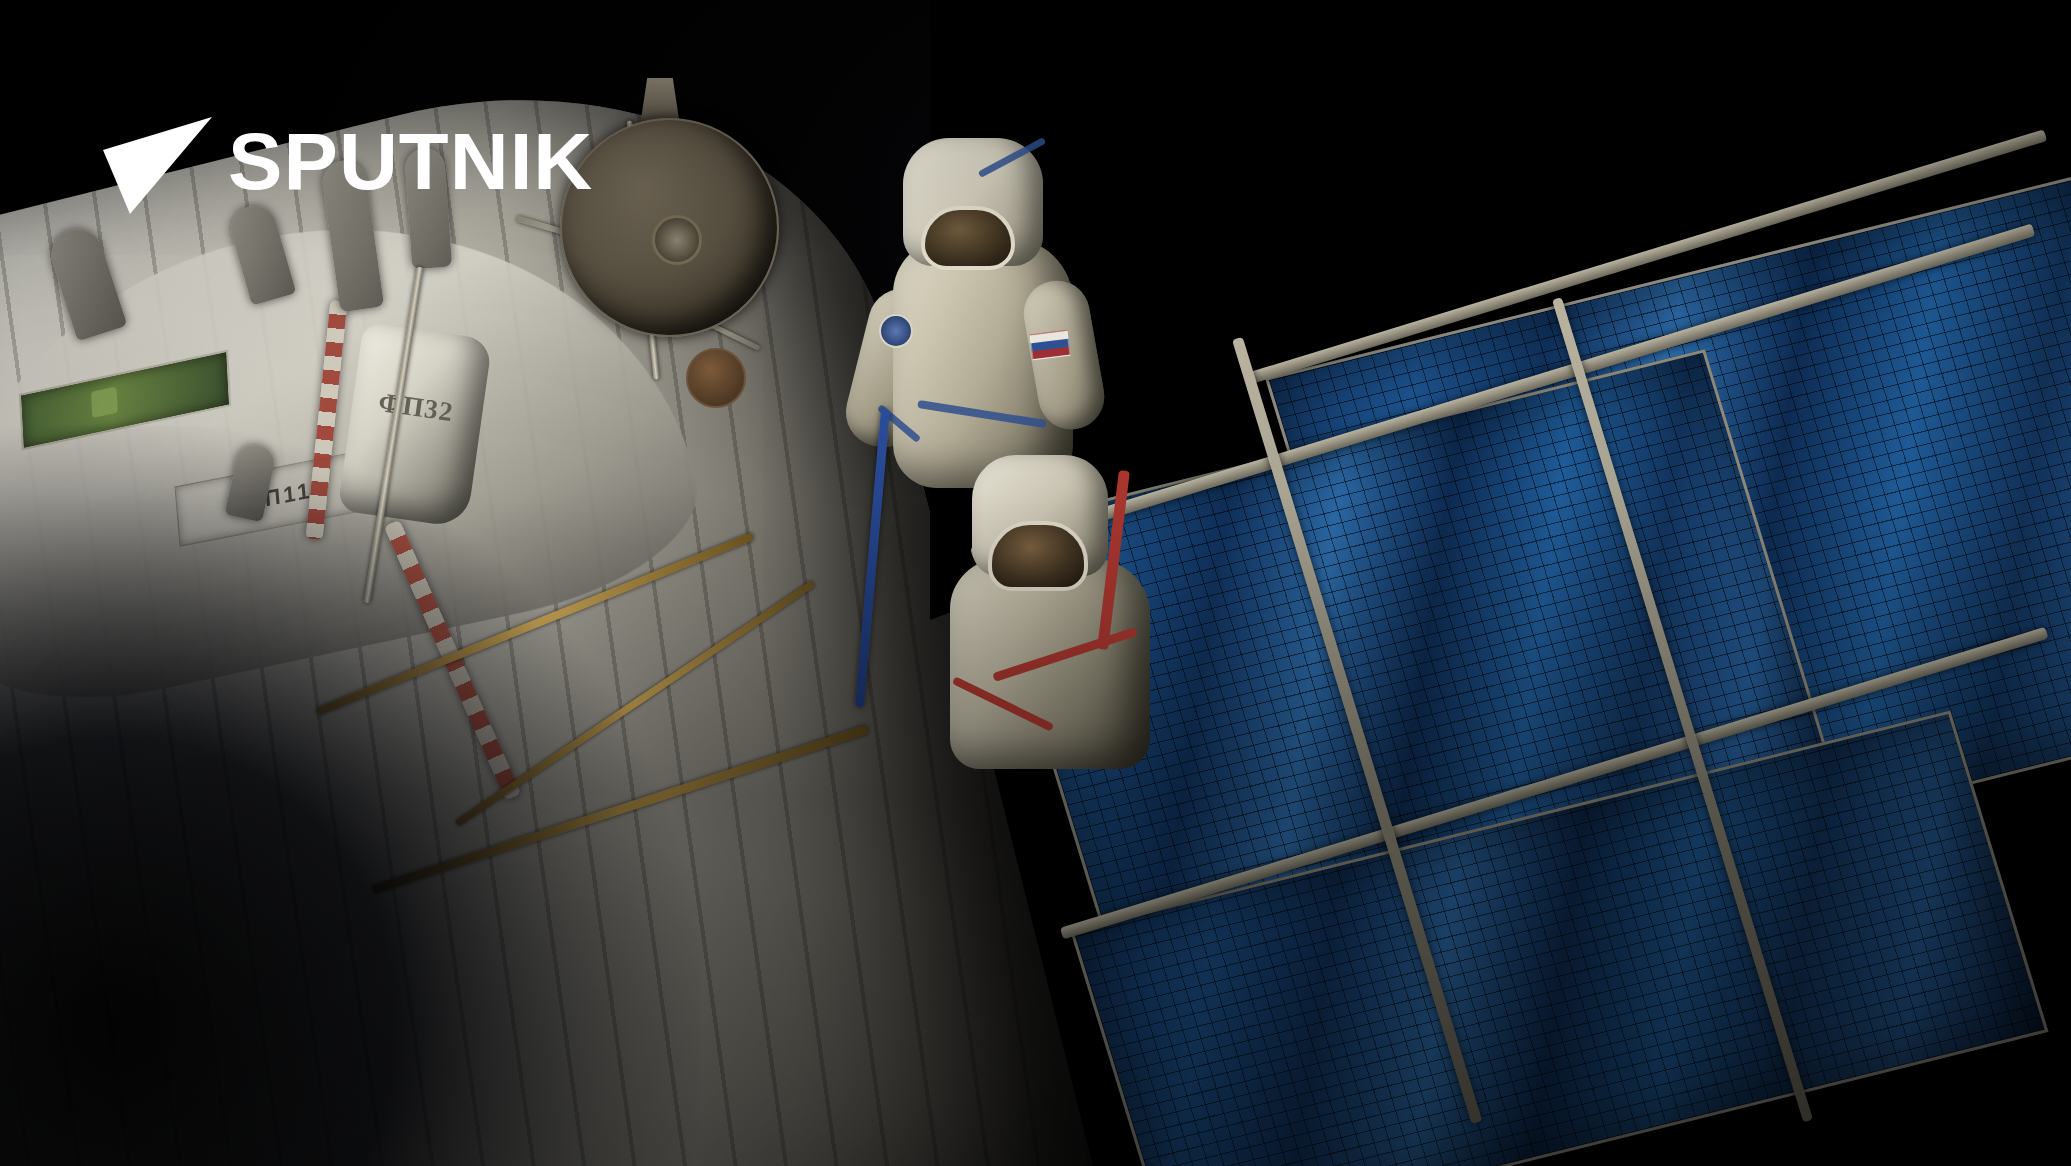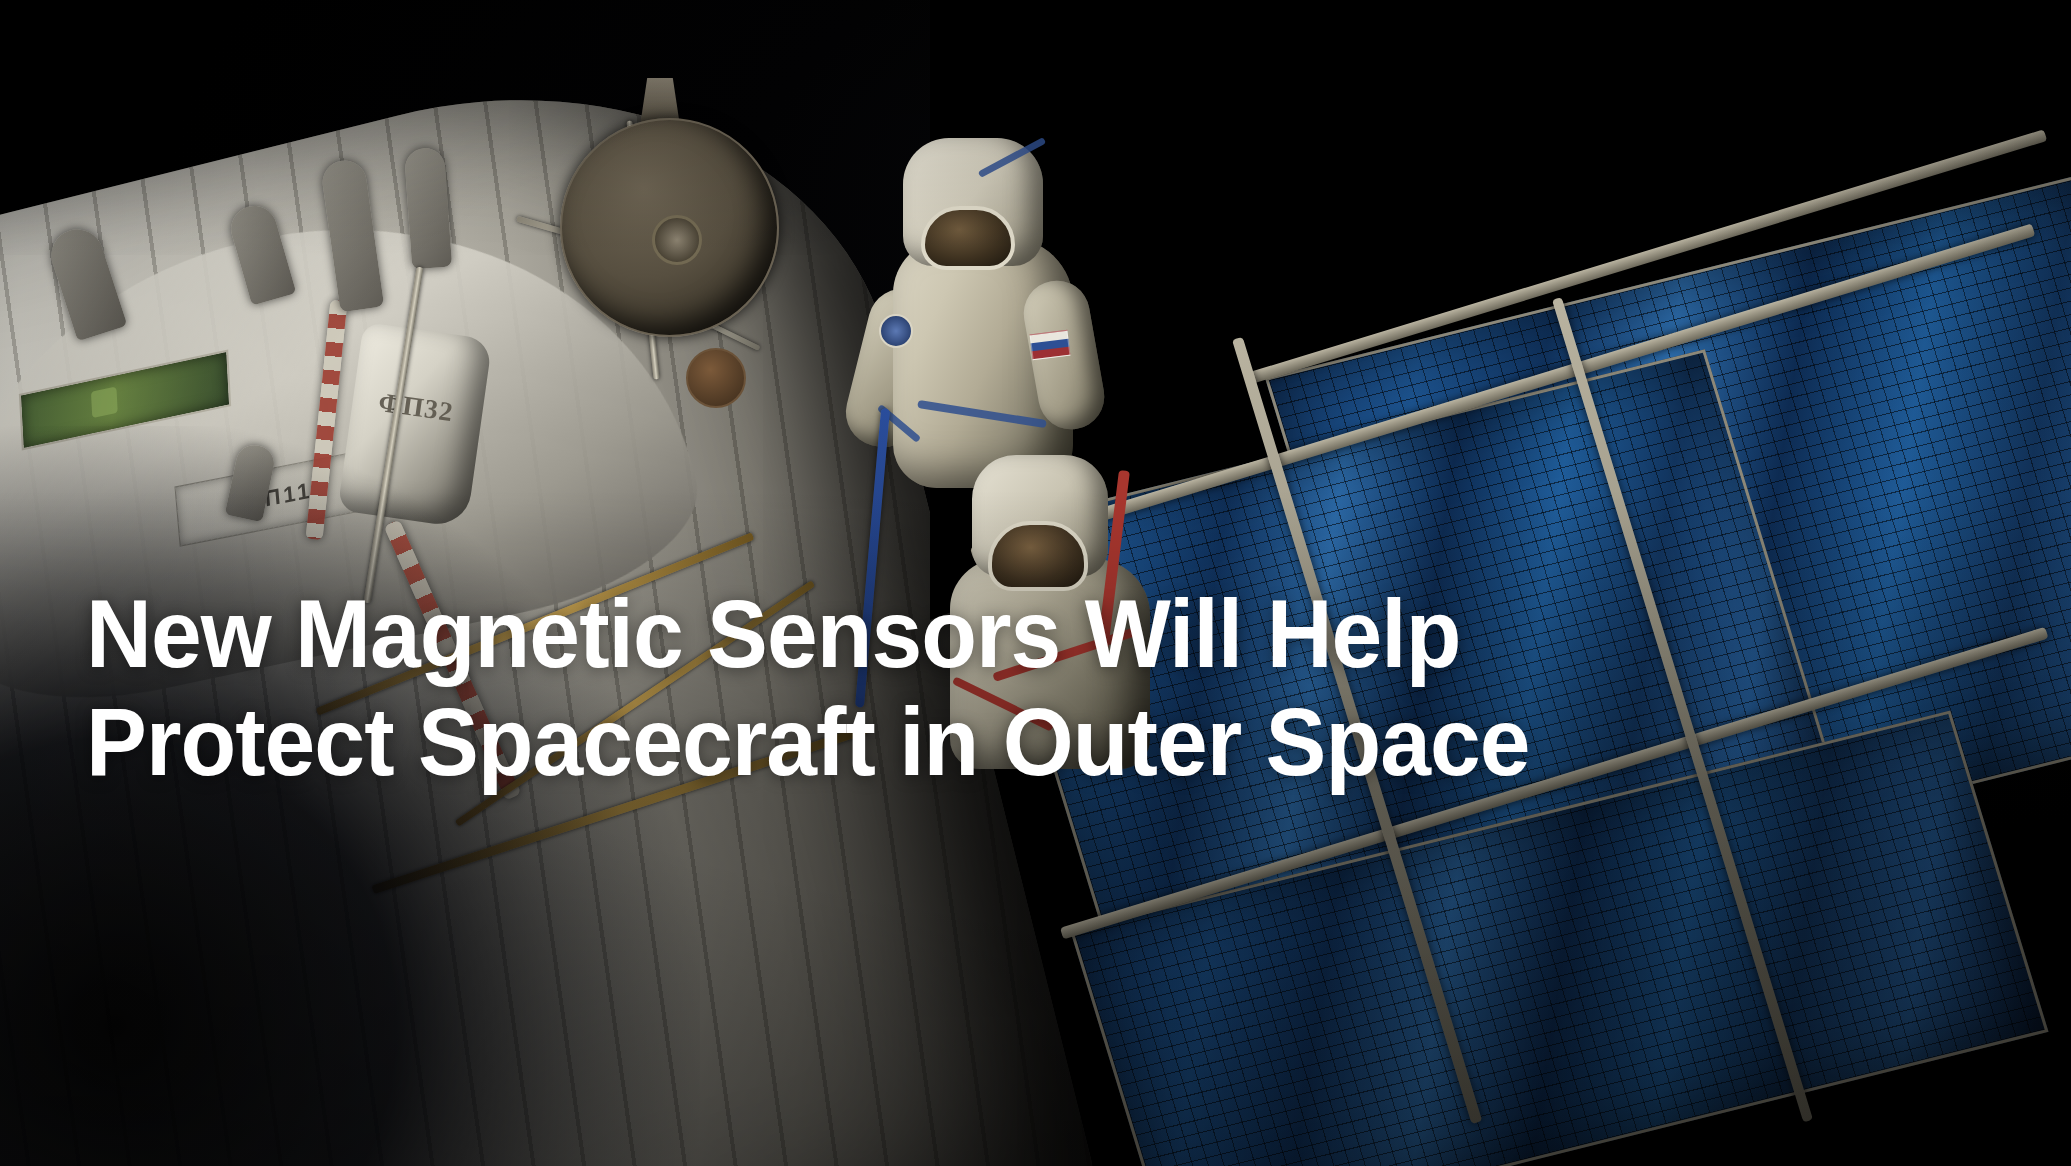--- a/index.html
+++ b/index.html
@@ -510,19 +510,21 @@
     </div>
     <div class="red-trim r1"></div>
     <div class="red-trim r2"></div>
     <div class="red-trim r3"></div>
 
     <div class="vignette-bl"></div>
     <div class="vignette-global"></div>
     <div class="text-scrim"></div>
   </div>
 
-
-  <div class="headline">
-    <div class="headline-line">New Magnetic Sensors Will Help</div>
-    <div class="headline-line">Protect Spacecraft in Outer Space</div>
+  <div class="logo">
+    <svg class="logo-mark" viewBox="0 0 112 116" aria-hidden="true">
+      <polygon points="112,13 3,46 30,110" fill="#ffffff"></polygon>
+    </svg>
+    <div class="logo-word">SPUTNIK</div>
   </div>
 
+
 </div>
 
 </body></html>

